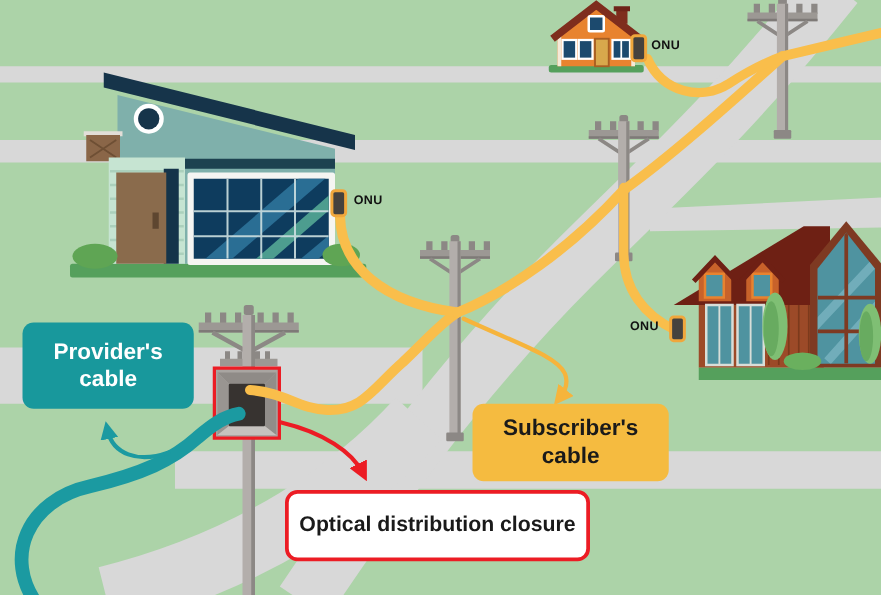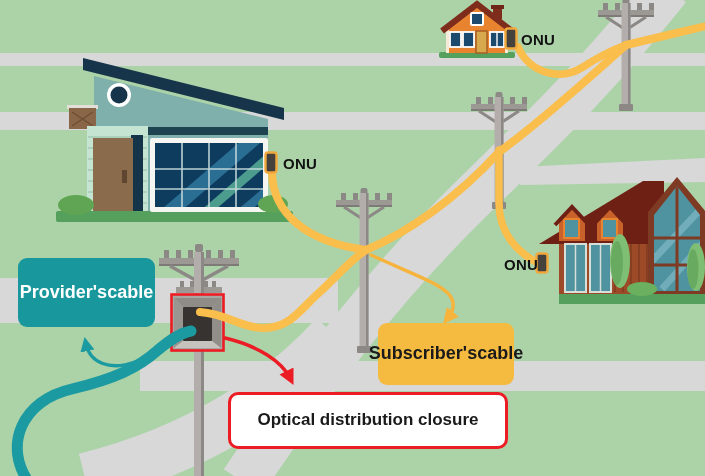--- a/index.html
+++ b/index.html
@@ -2,41 +2,41 @@
 <html><head>
 <meta charset="utf-8">
 <style>
   html,body { margin:0; padding:0; background:#ffffff; }
   .scene {
     position:relative; width:705px; height:476px; overflow:hidden;
     font-family:"Liberation Sans", sans-serif;
   }
   .scene svg { position:absolute; left:0; top:0; }
   .callout {
-    position:absolute; display:flex; flex-direction:row;
+    position:absolute; display:flex; flex-direction:column;
     align-items:center; justify-content:center;
     font-weight:bold; text-align:right; line-height:1.22;
     box-sizing:border-box;
   }
   .callout span { display:block; }
   .callout-provider {
     left:18px; top:258px; width:137px; height:69px;
     background:#18989c; color:#ffffff; border-radius:9px; font-size:18px;
   }
   .callout-subscriber {
-    left:378px; top:323px; width:136px; height:62px;
+    left:378px; top:323px; width:157px; height:62px;
     background:#f5bb40; color:#1a1a1a; border-radius:9px; font-size:18px;
   }
   .callout-closure {
-    left:228px; top:392px; width:280px; height:57px;
+    left:228px; top:392px; width:244px; height:57px;
     background:#ffffff; color:#1a1a1a; border:3px solid #ec1c24;
     border-radius:10px; font-size:17px;
   }
   .onu-label {
-    position:absolute; font-weight:bold; font-size:15px; color:#111111;
+    position:absolute; font-weight:bold; font-size:10px; color:#111111;
     letter-spacing:0.3px;
   }
   .onu-label-1 { left:283px; top:155px; }
   .onu-label-2 { left:521px; top:31px; }
   .onu-label-3 { left:504px; top:256px; }
 </style>
 </head>
 <body>
 
 <div class="scene">

